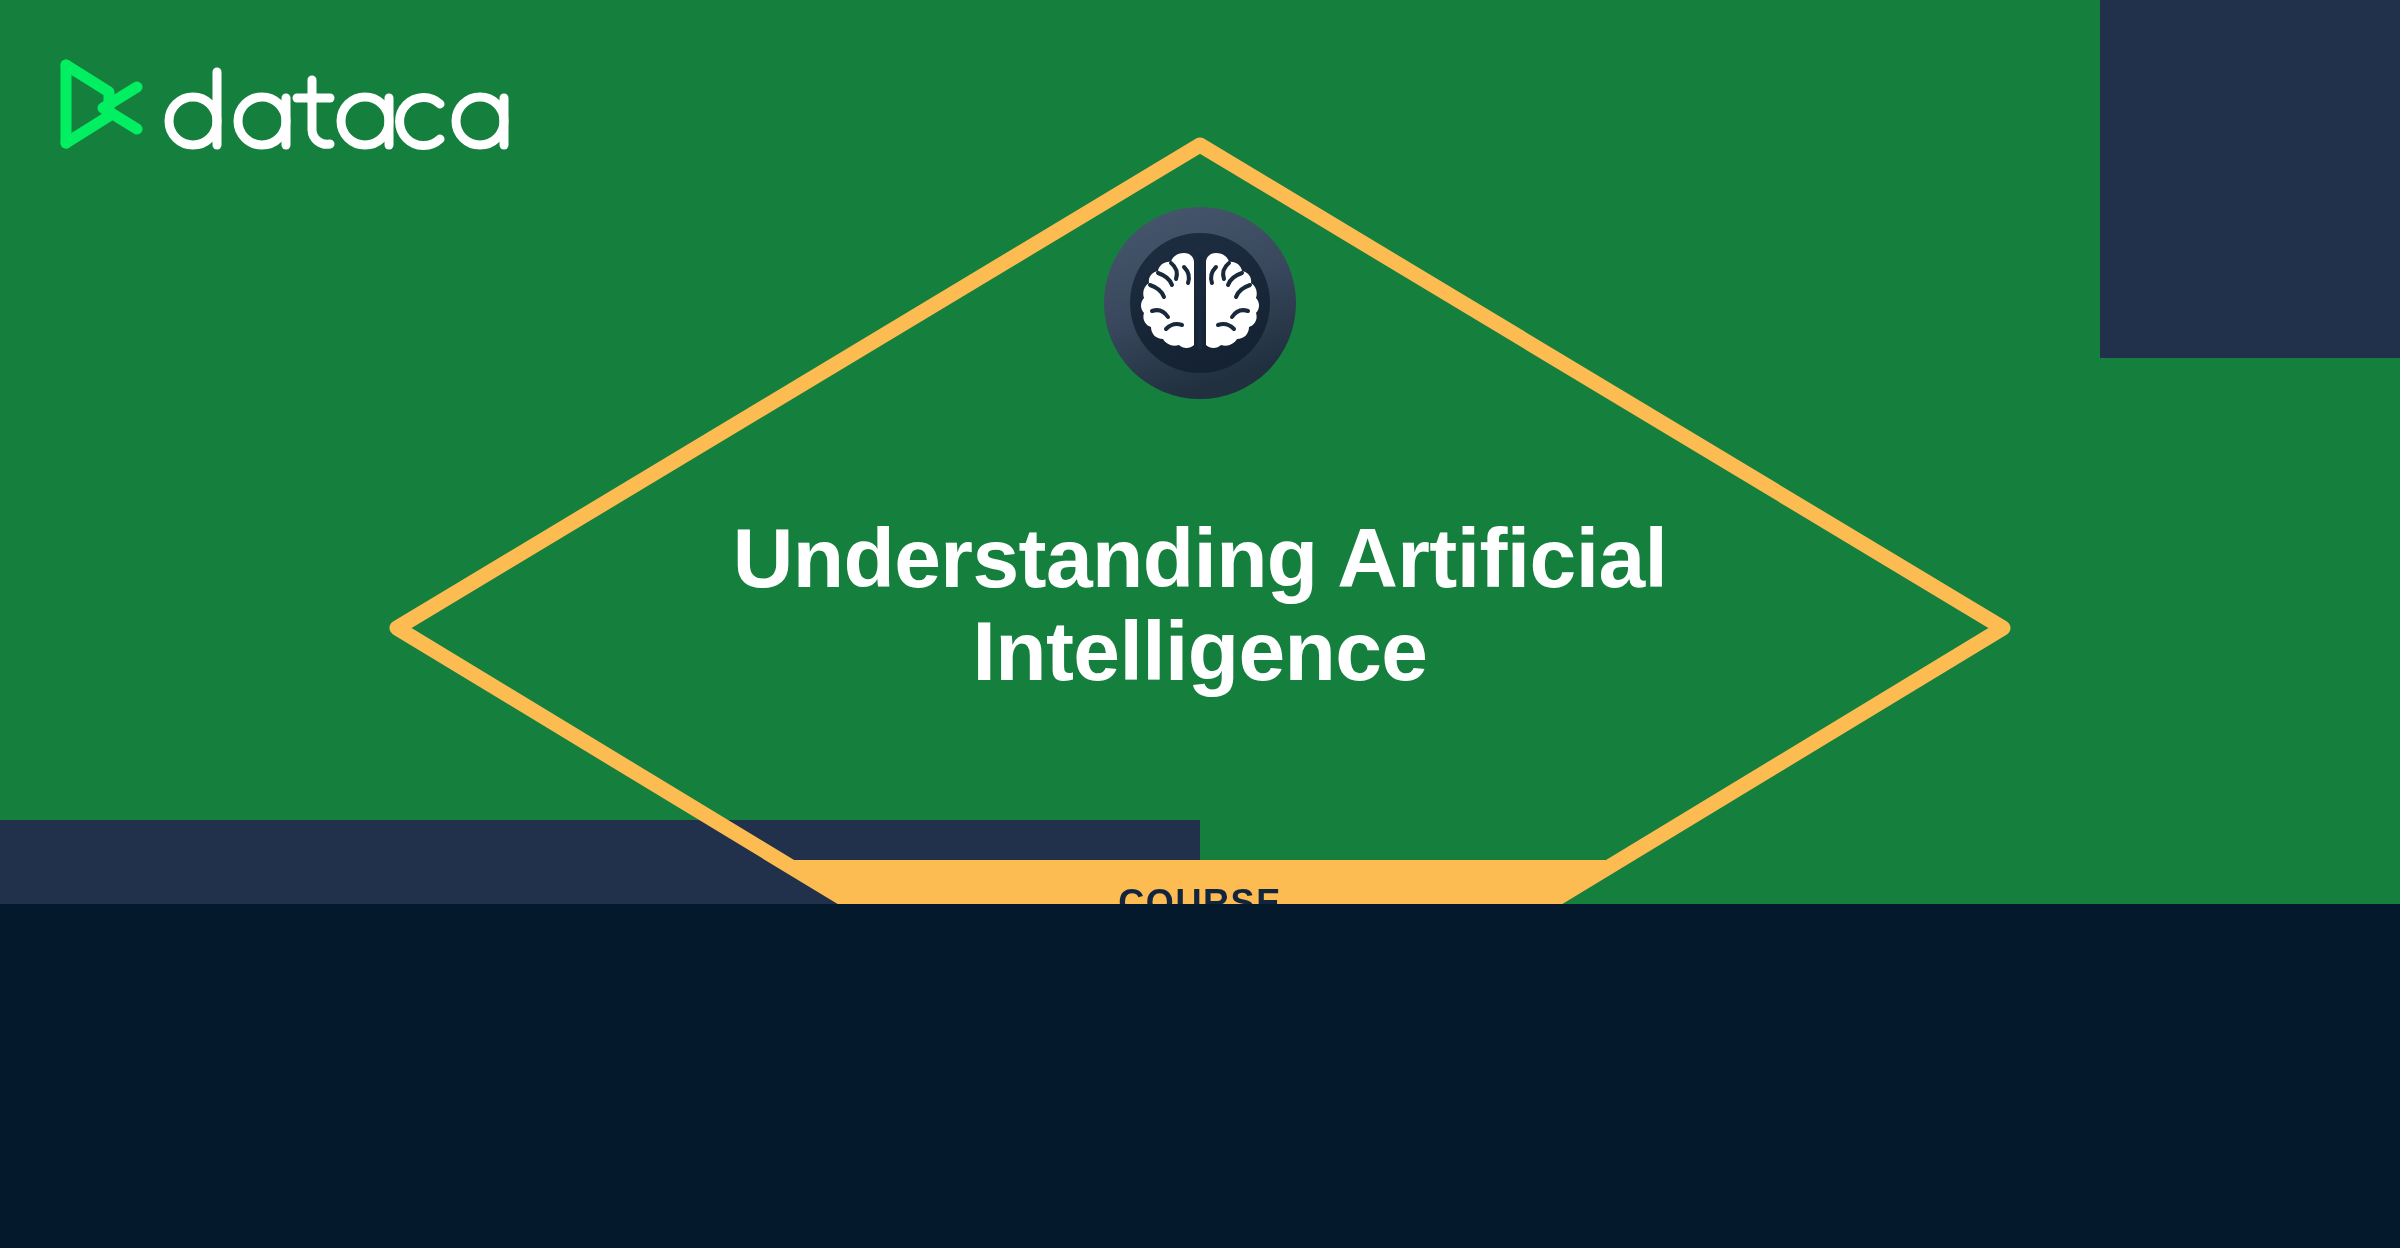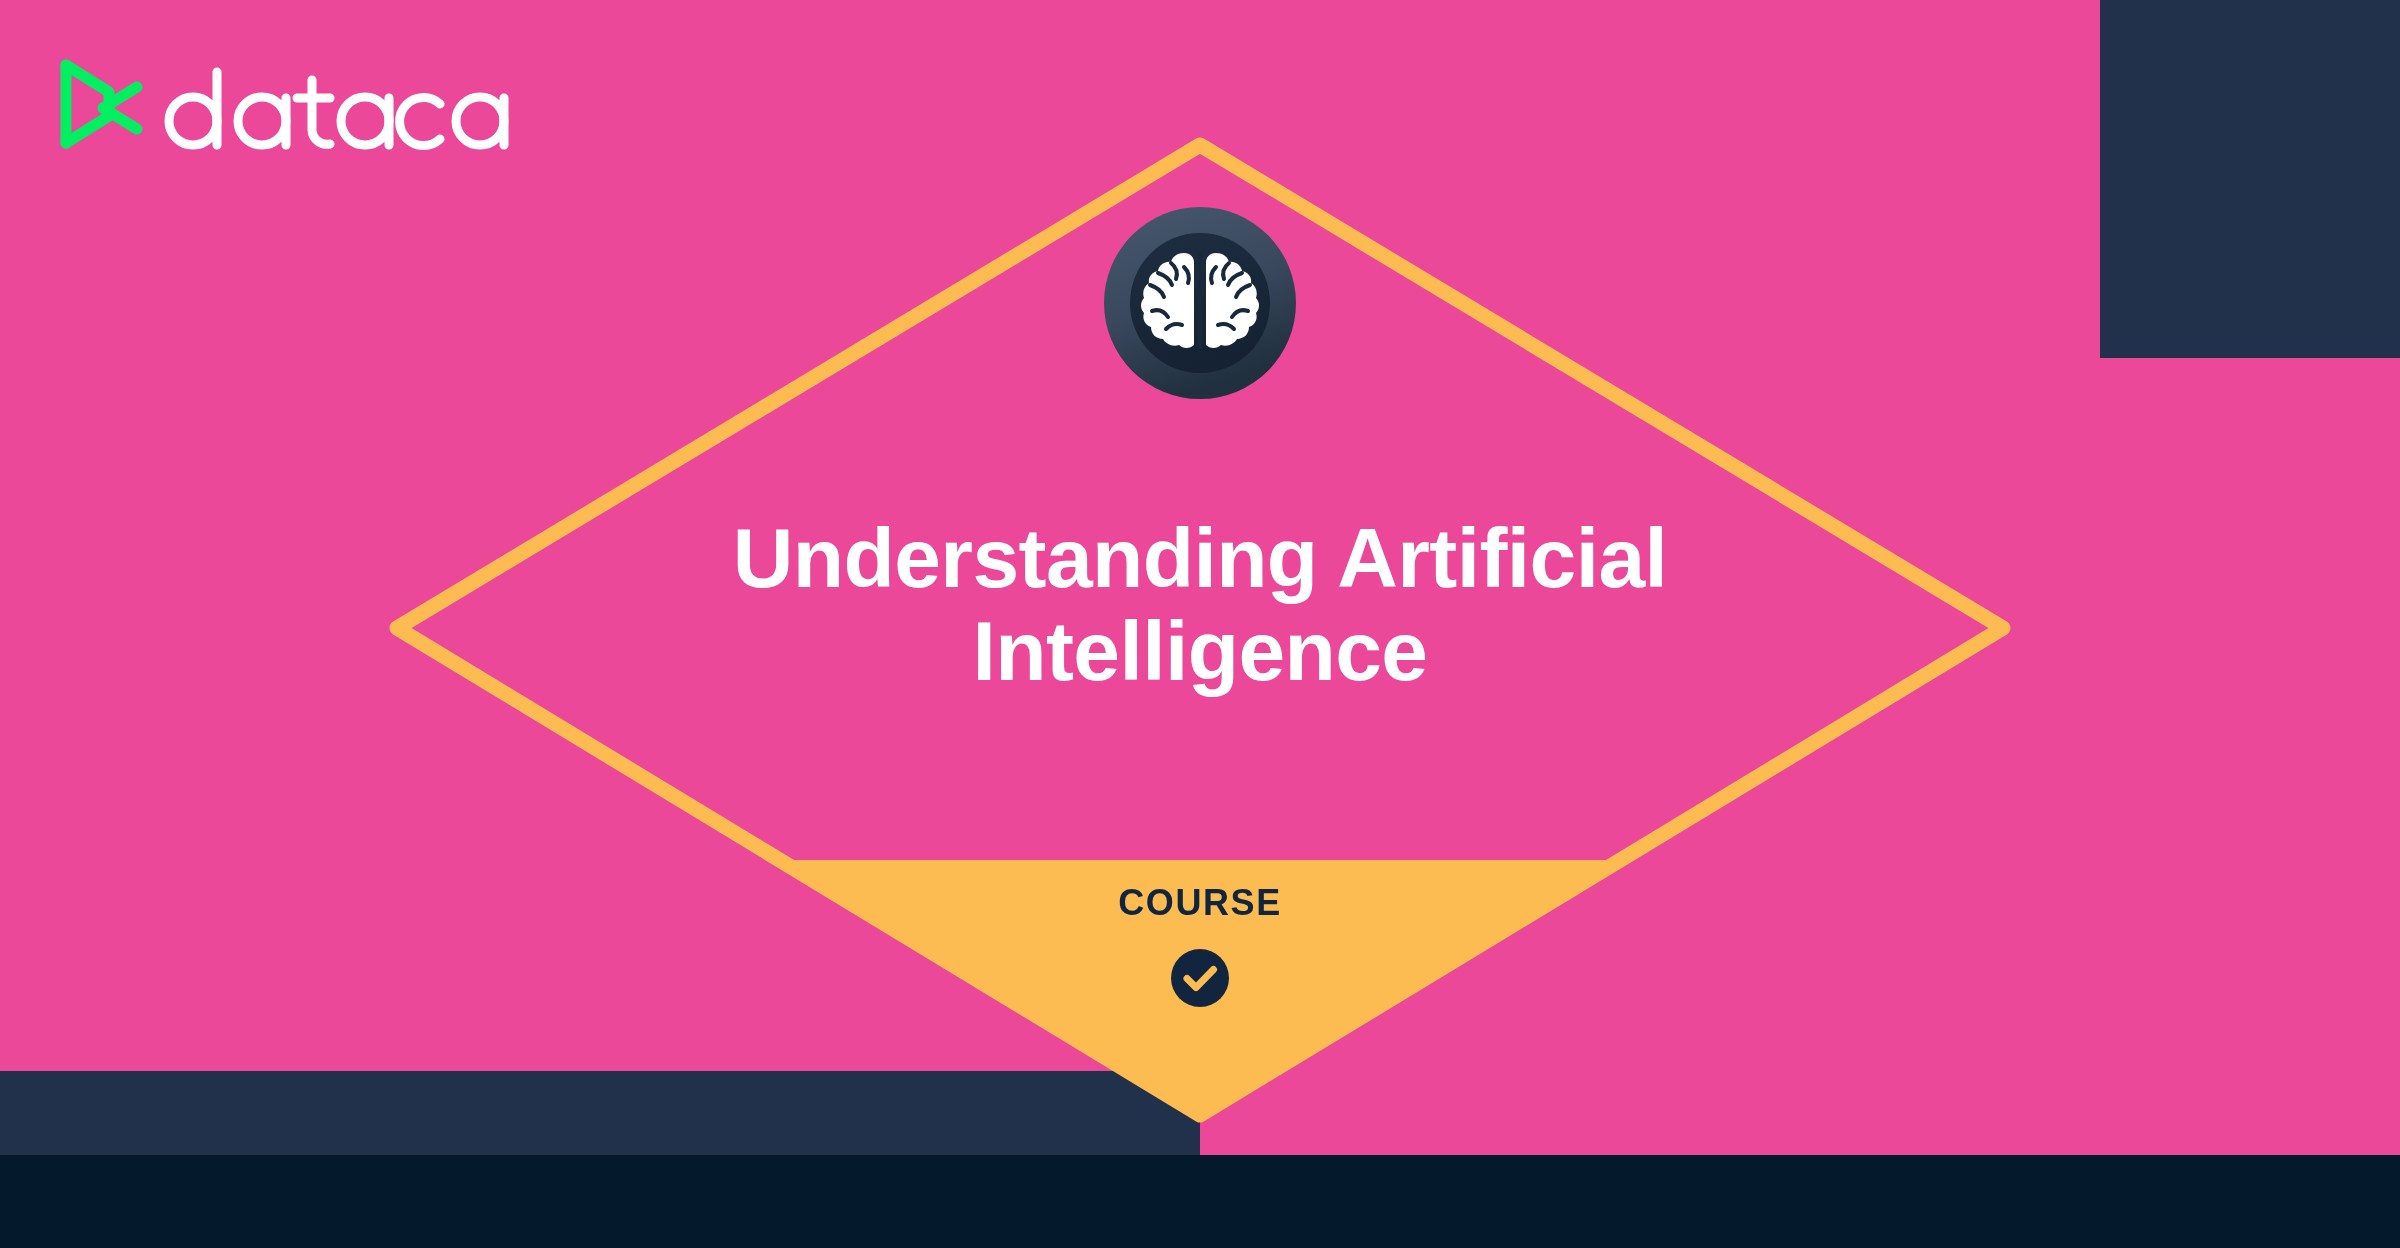--- a/index.html
+++ b/index.html
@@ -9,22 +9,22 @@
     background: #05192c;
   }
   body {
     font-family: "Liberation Sans", sans-serif;
     -webkit-font-smoothing: antialiased;
   }
 
   .stage {
     position: relative;
     width: 2400px;
-    height: 1155px;
-    background: #ec4899;
+    height: 904px;
+    background: #15803d;
     overflow: hidden;
   }
 
   
   .deco {
     position: absolute;
     background: #22314b;
   }
   .deco--top-right {
     right: 0;

